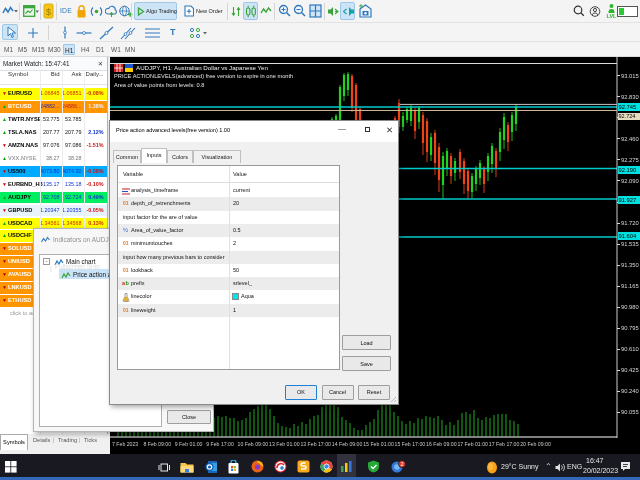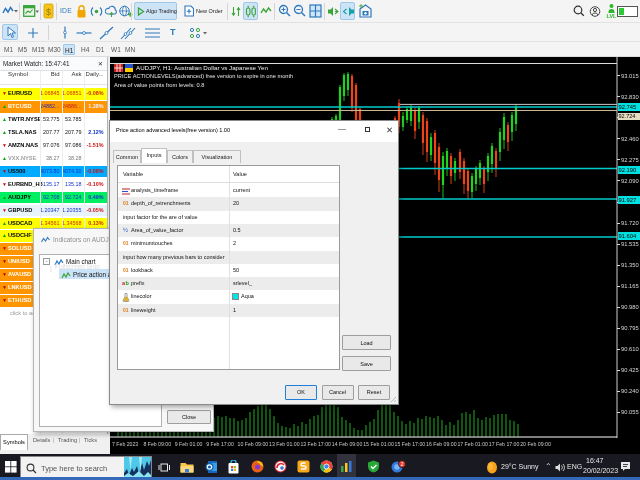--- a/index.html
+++ b/index.html
@@ -848,33 +848,20 @@
       </svg>
 </div>
 
 <div id="taskbar">
 <svg style="position:absolute;left:5px;top:7px" width="12" height="12" viewBox="0 0 12 12">
 <rect x="0" y="0" width="5.4" height="5.4" fill="#fff"></rect>
         <rect x="6.2" y="0" width="5.4" height="5.4" fill="#fff"></rect>
 <rect x="0" y="6.2" width="5.4" height="5.4" fill="#fff"></rect>
         <rect x="6.2" y="6.2" width="5.4" height="5.4" fill="#fff"></rect>
 </svg>
-<div style="position:absolute;left:20px;top:2px;width:132px;height:24px;background:#f2f2f2;border:1px solid #888">
-<svg style="position:absolute;left:5px;top:6px" width="11" height="11" viewBox="0 0 11 11">
-<circle cx="4.5" cy="4.5" r="3.4" fill="none" stroke="#333" stroke-width="1.1"></circle>
-<path d="M7 7 l3 3" stroke="#333" stroke-width="1.2"></path>
-</svg>
-<span style="position:absolute;left:20px;top:7px;font-size:7.5px;color:#555">Type here to search</span>
-<svg style="position:absolute;right:0;top:0" width="27" height="22" viewBox="0 0 27 22" preserveAspectRatio="none">
-<rect width="27" height="22" fill="#16305e"></rect>
-<path d="M0 0 h27 v3 l-2 6 -2-5 -3 9 -2-7 -3 11 -2-8 -3 6 -2-4 -3 7 -2-6 -3 4 z" fill="#4ec8e8"></path>
-<path d="M0 22 h27 v-4 l-3-3 -4 4 -5-5 -6 5 -5-3 -4 3 z" fill="#8ae4f0"></path>
-<path d="M5 0 l1.5 14 1.5-14 z M15 0 l1.5 16 1.5-16 z" fill="#bff0fa" opacity="0.8"></path>
-</svg>
-</div>
 <svg style="position:absolute;left:158px;top:8px" width="12" height="11" viewBox="0 0 12 11">
 <rect x="3" y="2" width="6.5" height="7" fill="none" stroke="#e8e8e8" stroke-width="1"></rect>
 <path d="M1 3 v5 M11.5 3 v5" stroke="#e8e8e8" stroke-width="1"></path>
 </svg>
 <svg style="position:absolute;left:180px;top:7px" width="14" height="13" viewBox="0 0 14 13">
 <path d="M0.5 2 h5 l1.5 1.5 h6.5 v8 h-13 z" fill="#f5c84c"></path>
 <path d="M0.5 5 h13 v6.5 h-13 z" fill="#fbd978"></path>
 <rect x="5" y="8" width="4" height="3.5" fill="#3d7de0"></rect>
 </svg>
 <svg style="position:absolute;left:205px;top:6px" width="13" height="14" viewBox="0 0 13 14">

